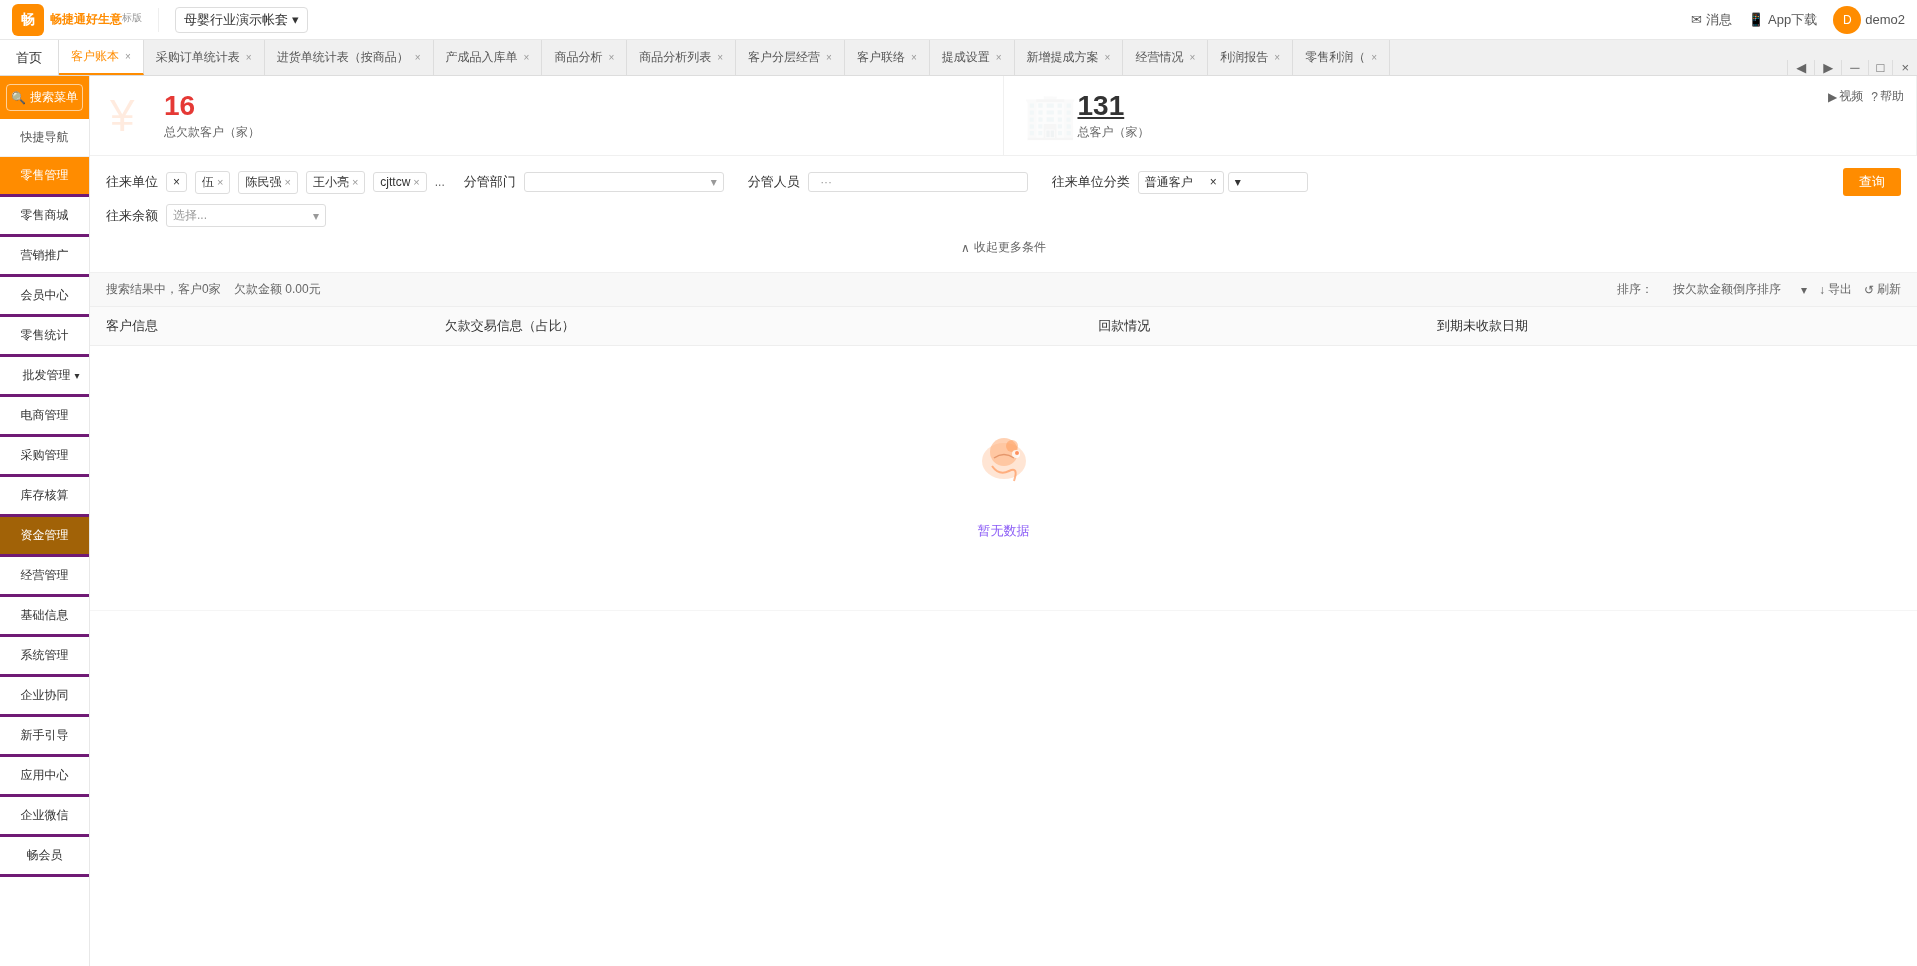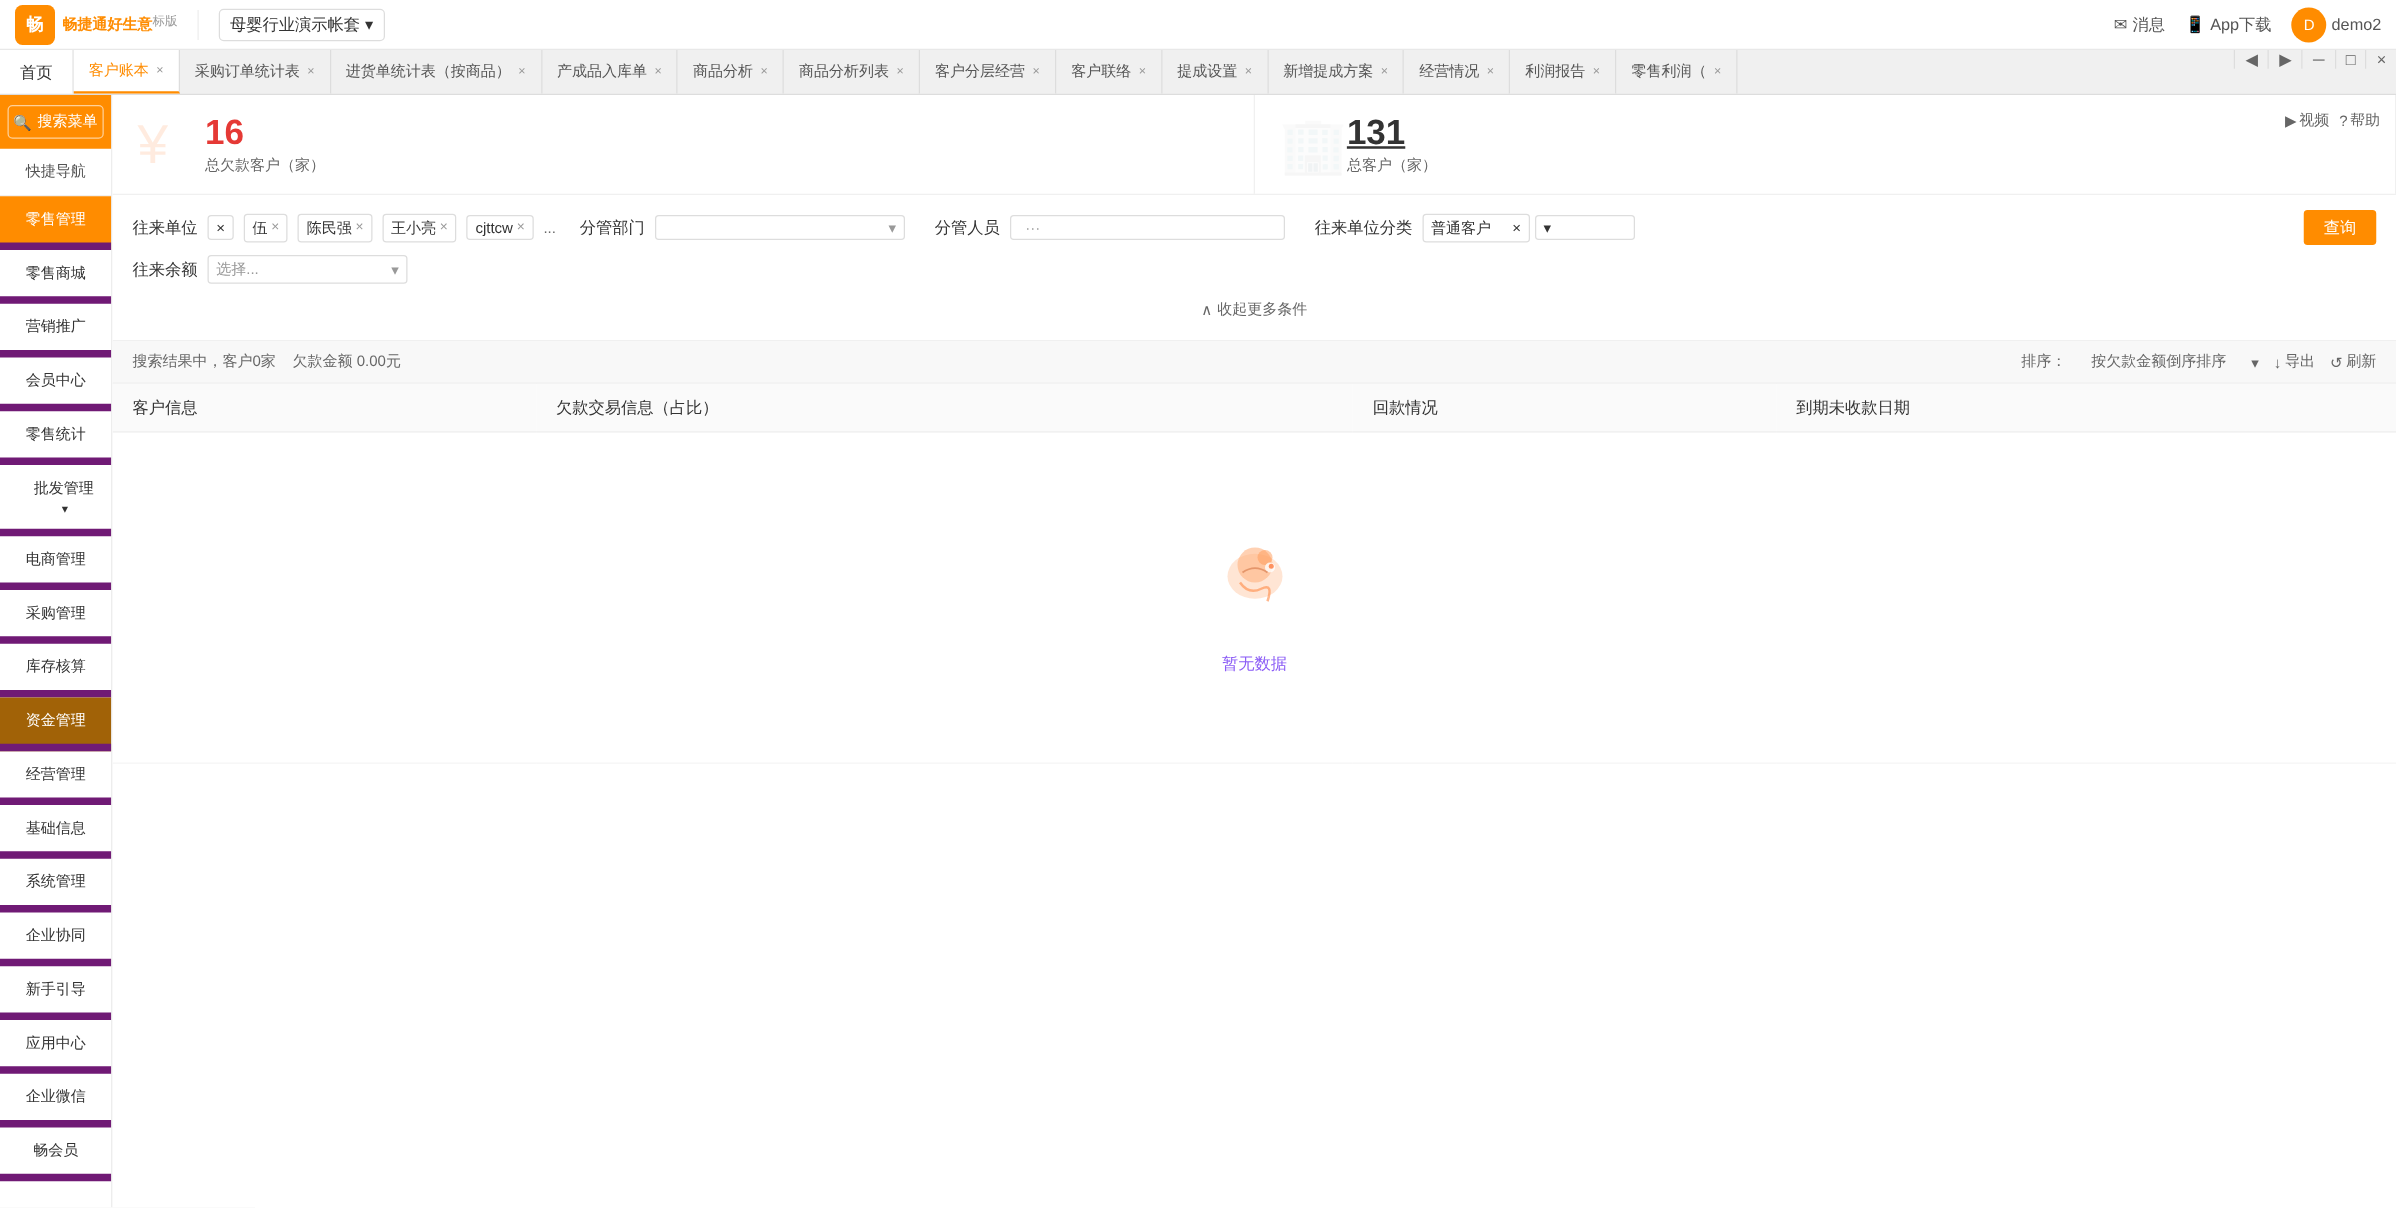--- a/index.html
+++ b/index.html
@@ -14,41 +14,41 @@
     .top-header-left { display: flex; align-items: center; gap: 8px; }
     .logo-area { display: flex; align-items: center; gap: 6px; }
     .logo-icon { width: 32px; height: 32px; background: #ff8c00; border-radius: 6px; display: flex; align-items: center; justify-content: center; color: white; font-size: 14px; font-weight: bold; }
     .store-selector { display: flex; align-items: center; gap: 4px; font-size: 13px; color: #333; cursor: pointer; padding: 0 8px; border: 1px solid #ddd; border-radius: 4px; height: 26px; }
     .top-header-right { display: flex; align-items: center; gap: 16px; }
     .header-action { display: flex; align-items: center; gap: 4px; cursor: pointer; color: #555; font-size: 13px; }
     .avatar { width: 28px; height: 28px; border-radius: 50%; background: #ff8c00; display: flex; align-items: center; justify-content: center; color: white; font-size: 12px; }
 
     
     .tab-bar {
-      display: flex; align-items: flex-start; background: #f0f0f0; height: 36px;
+      display: flex; align-items: flex-end; background: #f0f0f0; height: 36px;
       border-bottom: 1px solid #ddd; flex-shrink: 0; overflow: hidden;
     }
     .tab-home { background: #fff; padding: 0 16px; height: 100%; display: flex; align-items: center; font-size: 13px; color: #333; border-right: 1px solid #ddd; cursor: pointer; }
     .tab-item { display: flex; align-items: center; gap: 4px; padding: 0 12px; height: 100%; font-size: 12px; color: #555; cursor: pointer; border-right: 1px solid #ddd; white-space: nowrap; position: relative; }
     .tab-item.active { background: #fff; color: #ff8c00; border-bottom: 2px solid #ff8c00; }
     .tab-close { font-size: 10px; color: #999; margin-left: 2px; cursor: pointer; }
     .tab-nav-btn { padding: 0 8px; height: 100%; display: flex; align-items: center; cursor: pointer; color: #666; border-left: 1px solid #ddd; }
     .tab-actions { display: flex; align-items: center; margin-left: auto; }
 
     
     .main-layout { display: flex; flex: 1; overflow: hidden; }
 
     
     .sidebar { width: 90px; background: #fff; border-right: 1px solid #e8e8e8; display: flex; flex-direction: column; overflow-y: auto; flex-shrink: 0; }
     .sidebar-search { padding: 8px 6px; background: #ff8c00; }
     .sidebar-search-btn { width: 100%; background: transparent; border: 1px solid rgba(255,255,255,0.6); border-radius: 4px; color: white; padding: 4px 0; font-size: 12px; cursor: pointer; display: flex; align-items: center; justify-content: center; gap: 4px; }
     .sidebar-nav-btn { padding: 10px 6px; text-align: center; font-size: 12px; color: #555; cursor: pointer; border-bottom: 1px solid #f0f0f0; }
-    .sidebar-item { padding: 10px 6px; text-align: left; font-size: 12px; color: #333; cursor: pointer; border-bottom: 6px solid #701a75; display: flex; flex-direction: column; align-items: center; gap: 2px; }
+    .sidebar-item { padding: 10px 6px; text-align: left; font-size: 12px; color: #333; cursor: pointer; border-bottom: 3px solid #701a75; display: flex; flex-direction: column; align-items: center; gap: 2px; }
     .sidebar-item.active { background: #ff8c00; color: white; }
-    .sidebar-item.has-sub { display: flex; flex-direction: column; align-items: center; justify-content: center; padding-left: 19px; }
+    .sidebar-item.has-sub { display: flex; flex-direction: row; align-items: center; justify-content: center; padding-left: 19px; }
     .sub-arrow { font-size: 10px; margin-left: 2px; }
 
     
     .content { flex: 1; overflow-y: auto; background: #fff; }
 
     
     .stats-row {
       display: flex; border-bottom: 1px solid #f0f0f0; background: #fff;
       position: relative; height: 80px;
     }

